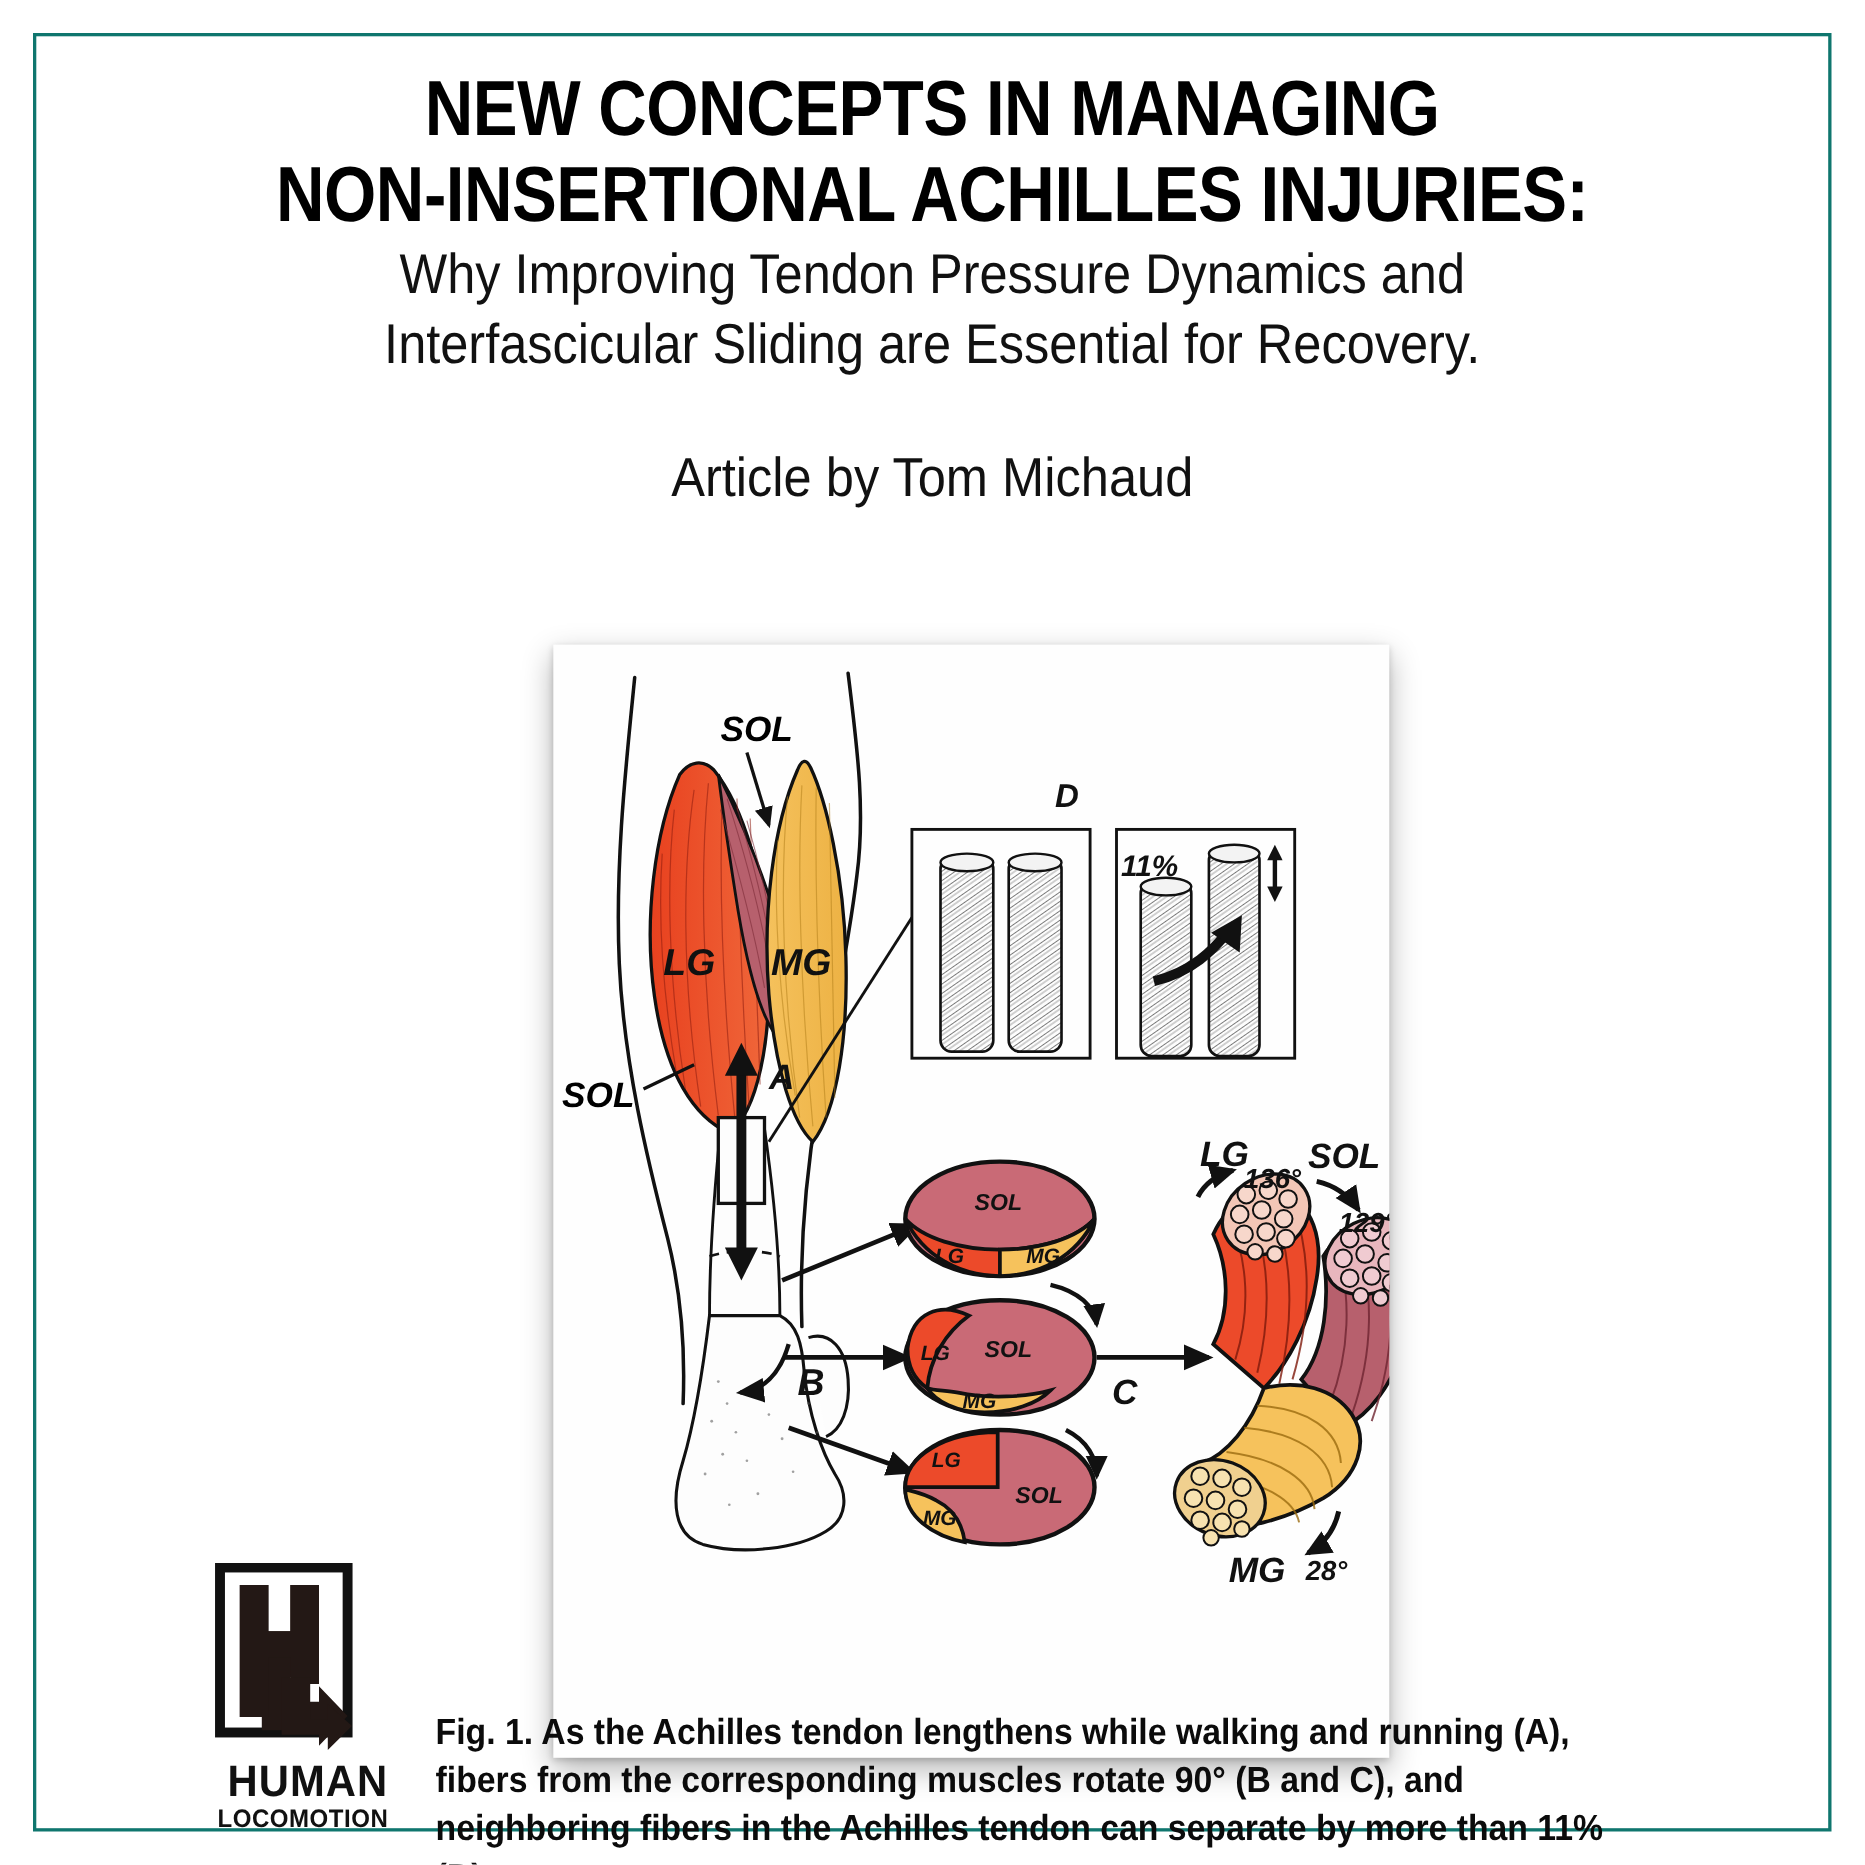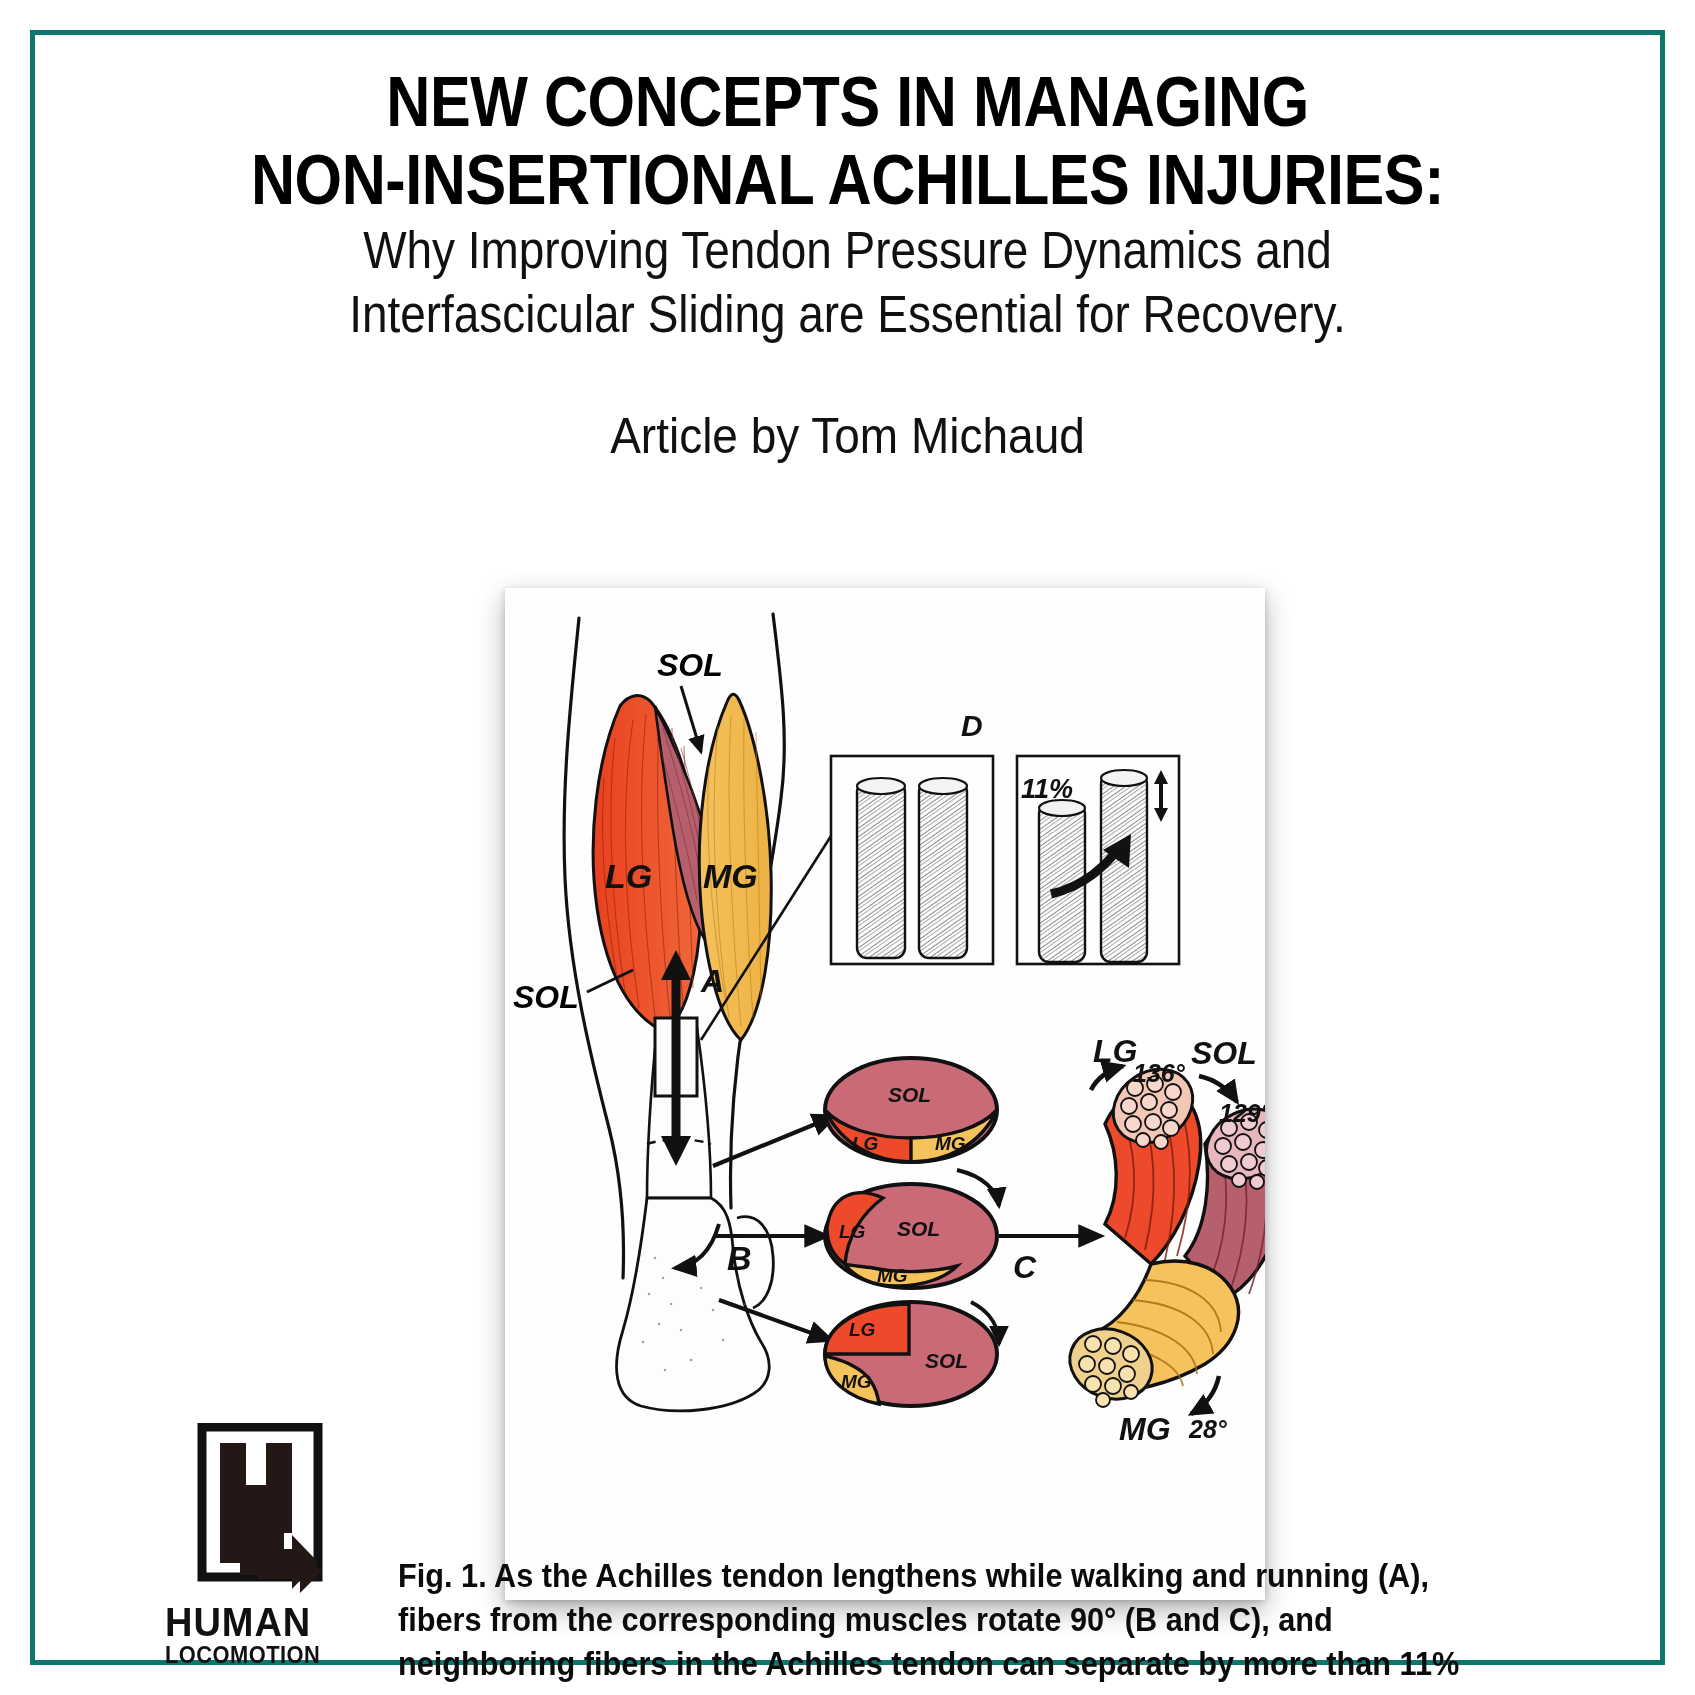--- a/index.html
+++ b/index.html
@@ -3,21 +3,21 @@
 <meta charset="utf-8">
 <style>
   html,body{margin:0;padding:0;background:#fff;}
   body{width:1695px;height:1695px;font-family:"Liberation Sans",sans-serif;}
   .poster{
     position:relative;width:1695px;height:1695px;box-sizing:border-box;
     background:#ffffff;padding:0;
   }
   .frame{
     position:absolute;left:30px;top:30px;width:1635px;height:1635px;
-    border:5px solid #0f766e;box-sizing:border-box;background:#fff;
+    border:3px solid #0f766e;box-sizing:border-box;background:#fff;
   }
   
   .title-block{position:absolute;left:0;top:28px;width:100%;text-align:center;}
   .title-line{
     font-family:"Liberation Sans Narrow","Liberation Sans",sans-serif;
     font-weight:bold;color:#000;letter-spacing:-0.5px;
     font-size:71px;line-height:78px;
     transform:scaleX(0.86);transform-origin:center;
     white-space:nowrap;
   }
@@ -40,21 +40,21 @@
   }
   .fig-svg{display:block;width:760px;height:900px;}
   
   .caption{
     position:absolute;left:363px;top:1519px;width:1200px;
     font-family:"Liberation Sans Narrow","Liberation Sans",sans-serif;
     font-weight:bold;font-size:33px;line-height:44px;color:#0b0b0b;
     transform:scaleX(0.93);transform-origin:left top;
   }
   
-  .logo{position:absolute;left:125px;top:1388px;width:200px;text-align:left;}
+  .logo{position:absolute;left:125px;top:1388px;width:200px;text-align:right;}
   .logo-mark{width:128px;height:175px;display:block;margin:0 auto;}
   .logo-text-1{
     font-family:"Liberation Sans Narrow","Liberation Sans",sans-serif;
     font-weight:bold;font-size:40px;line-height:40px;letter-spacing:1px;color:#111;
     transform:scaleX(0.95);transform-origin:center;margin-top:4px;
   }
   .logo-text-2{
     font-family:"Liberation Sans Narrow","Liberation Sans",sans-serif;
     font-weight:bold;font-size:23px;line-height:26px;letter-spacing:0.5px;color:#111;
     transform:scaleX(0.95);transform-origin:center;

